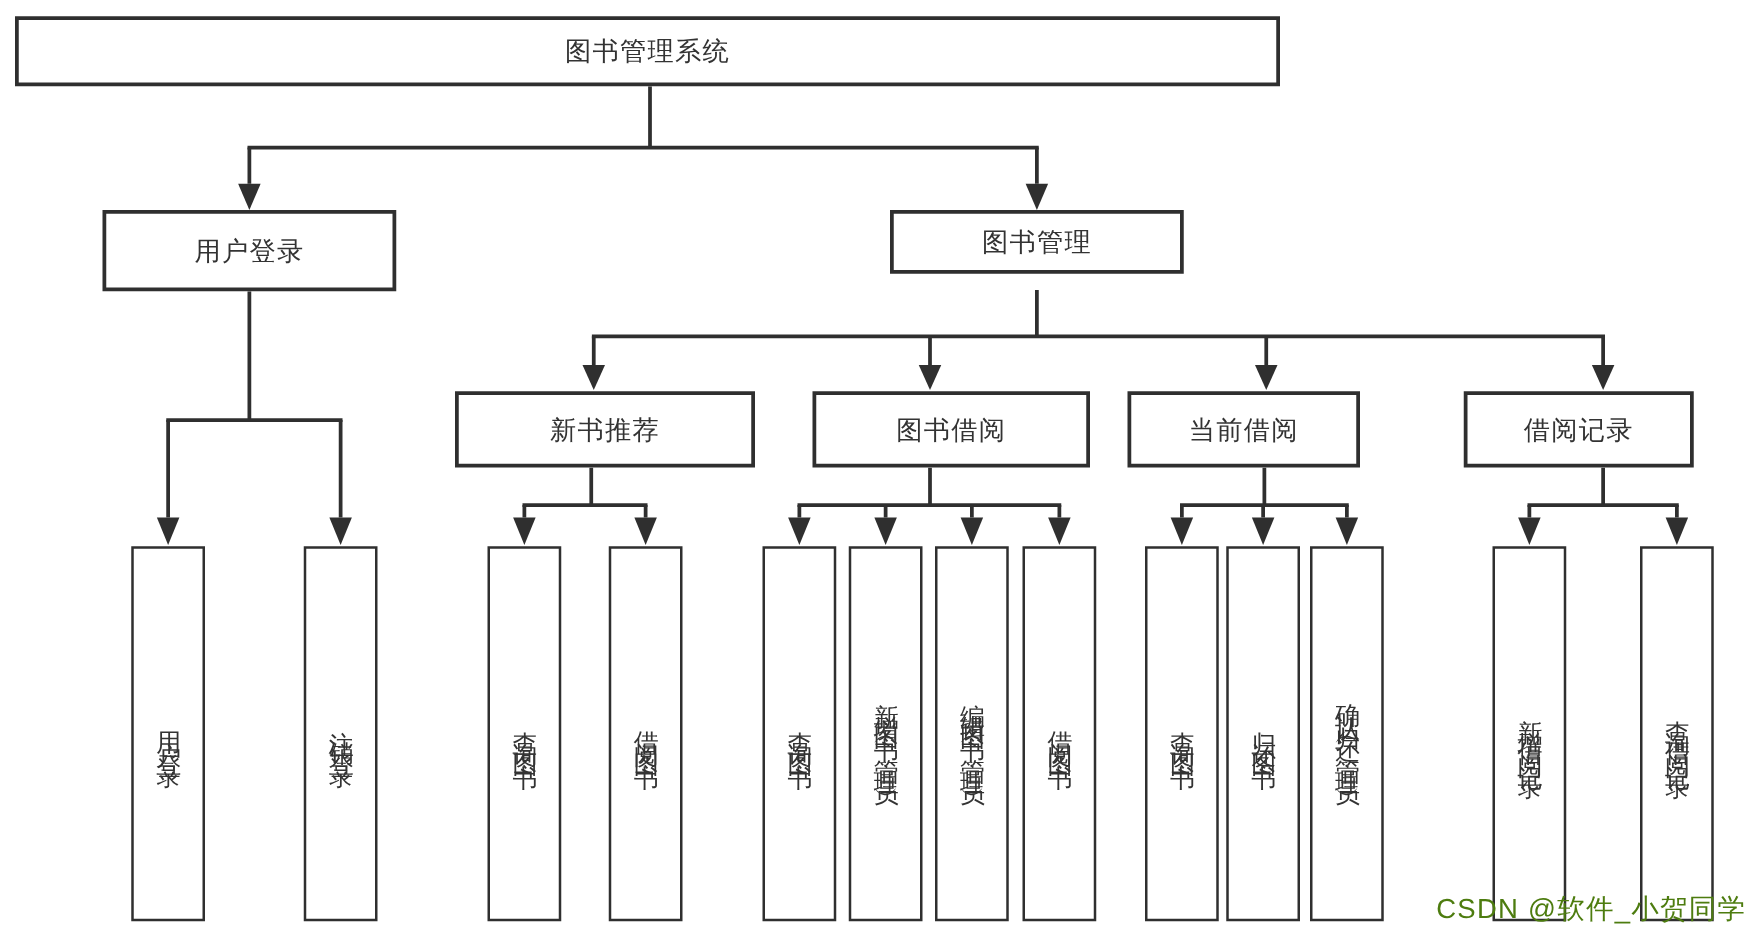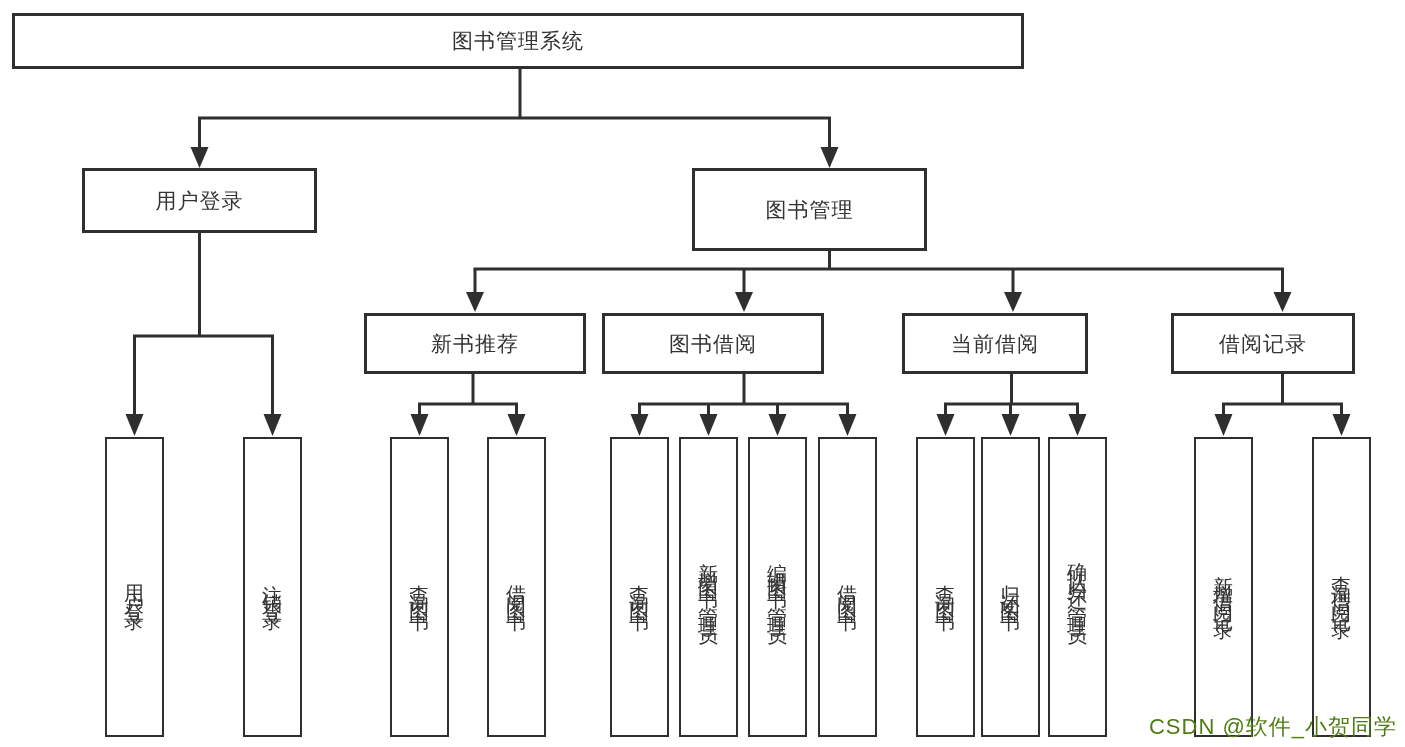--- a/index.html
+++ b/index.html
@@ -120,24 +120,24 @@
       <line x1="1223.5" y1="404" x2="1223.5" y2="414"></line>
       <polygon points="1214.5,414 1232.5,414 1223.5,436"></polygon>
       <line x1="1341.5" y1="404" x2="1341.5" y2="414"></line>
       <polygon points="1332.5,414 1350.5,414 1341.5,436"></polygon>
     </g>
   </svg>
 
   <div class="node h-node" style="left:12px;top:13px;width:1012px;height:56px">图书管理系统</div>
 
   <div class="node h-node" style="left:82px;top:168px;width:235px;height:65px">用户登录</div>
-  <div class="node h-node" style="left:692px;top:168px;width:235px;height:83px">图书管理</div>
+  <div class="node h-node" style="left:712px;top:168px;width:235px;height:51px">图书管理</div>
 
-  <div class="node h-node" style="left:364px;top:313px;width:222px;height:61px">新书推荐</div>
-  <div class="node h-node" style="left:602px;top:313px;width:222px;height:61px">图书借阅</div>
+  <div class="node h-node" style="left:364px;top:313px;width:240px;height:61px">新书推荐</div>
+  <div class="node h-node" style="left:650px;top:313px;width:222px;height:61px">图书借阅</div>
   <div class="node h-node" style="left:902px;top:313px;width:186px;height:61px">当前借阅</div>
   <div class="node h-node" style="left:1171px;top:313px;width:184px;height:61px">借阅记录</div>
 
   <div class="node v-node" style="left:105px;top:437px;width:59px;height:300px">用户登录</div>
   <div class="node v-node" style="left:243px;top:437px;width:59px;height:300px">注销登录</div>
 
   <div class="node v-node" style="left:390px;top:437px;width:59px;height:300px">查询图书</div>
   <div class="node v-node" style="left:487px;top:437px;width:59px;height:300px">借阅图书</div>
 
   <div class="node v-node" style="left:610px;top:437px;width:59px;height:300px">查询图书</div>

